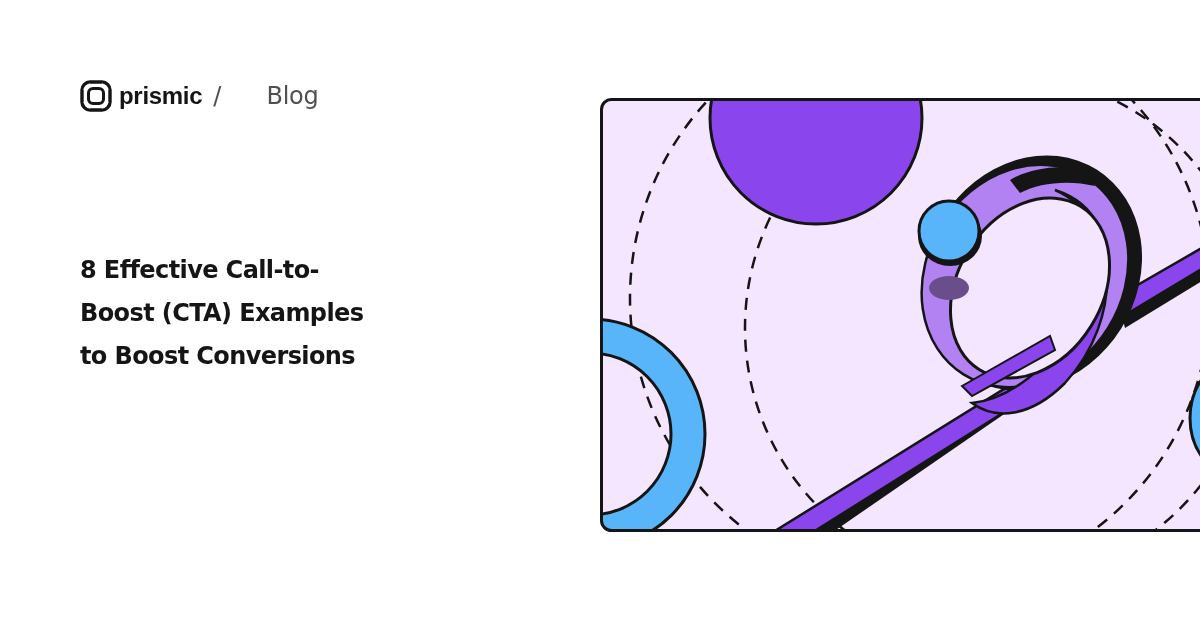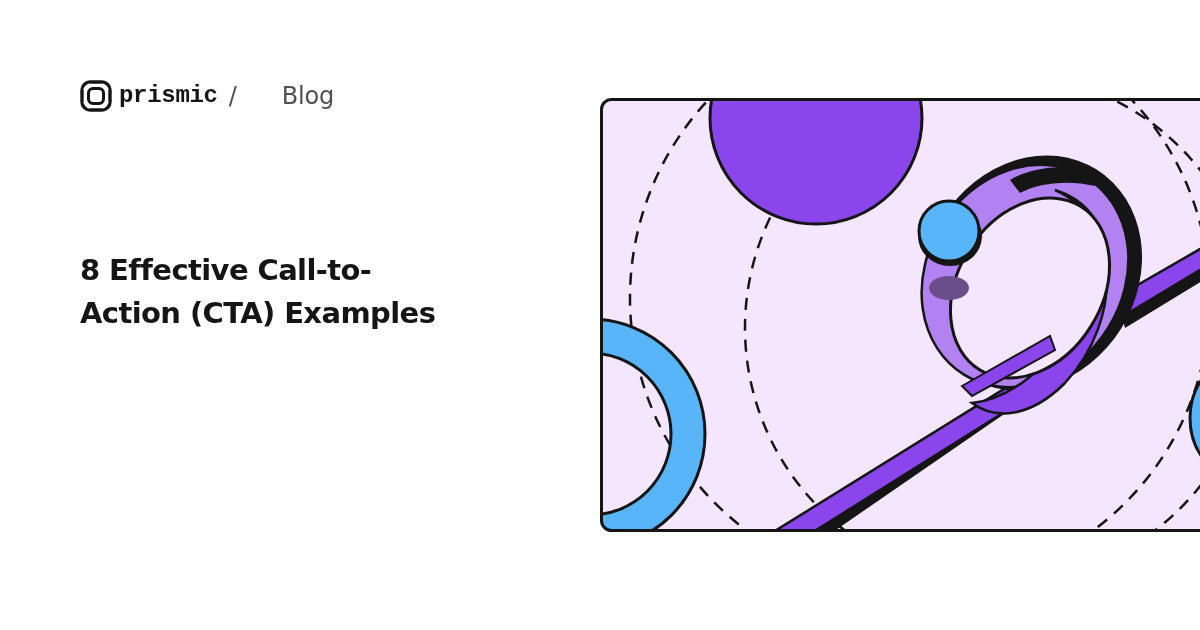--- a/index.html
+++ b/index.html
@@ -24,21 +24,21 @@
       align-items: center;
       height: 36px;
     }
     .logo-icon {
       width: 32px;
       height: 32px;
       display: inline-block;
       margin-right: 7px;
     }
     .brand-name {
-      font-family: Liberation Mono, monospace;
+      font-family: Liberation Sans, sans-serif;
       font-weight: bold;
       font-size: 24px;
       color: #151515;
       letter-spacing: -0.3px;
       line-height: 36px;
     }
     .brand-sep {
       font-family: "DejaVu Sans", sans-serif;
       font-size: 24px;
       color: #505050;
@@ -54,21 +54,21 @@
       margin-left: 36px;
     }
     .headline {
       position: absolute;
       left: 80px;
       top: 249px;
       width: 480px;
       margin: 0;
       font-family: "DejaVu Sans", sans-serif;
       font-weight: bold;
-      font-size: 29px;
+      font-size: 24px;
       line-height: 43px;
       color: #151515;
       letter-spacing: -0.6px;
     }
     .headline span { display: block; white-space: nowrap; }
     .illustration {
       position: absolute;
       left: 600px;
       top: 98px;
       width: 620px;
@@ -89,21 +89,22 @@
         <path d="M4 10 L10 4 M22 4 L28 10 M28 22 L22 28 M10 28 L4 22" stroke="#ffffff" stroke-width="2.2"></path>
       </svg>
     </span>
     <span class="brand-name">prismic</span>
     <span class="brand-sep">/</span>
     <span class="brand-section">Blog</span>
   </div>
 
   <h1 class="headline">
     <span>8 Effective Call-to-</span>
-    <span>Action (CTA) Examples</span>
+    <span>Boost (CTA) Examples</span>
+    <span>to Boost Conversions</span>
   </h1>
 
   <div class="illustration">
     <svg width="620" height="434" viewBox="0 0 620 434">
       <defs>
         <clipPath id="panelClip">
           <rect x="1.5" y="1.5" width="640" height="431" rx="10"></rect>
         </clipPath>
       </defs>
 

